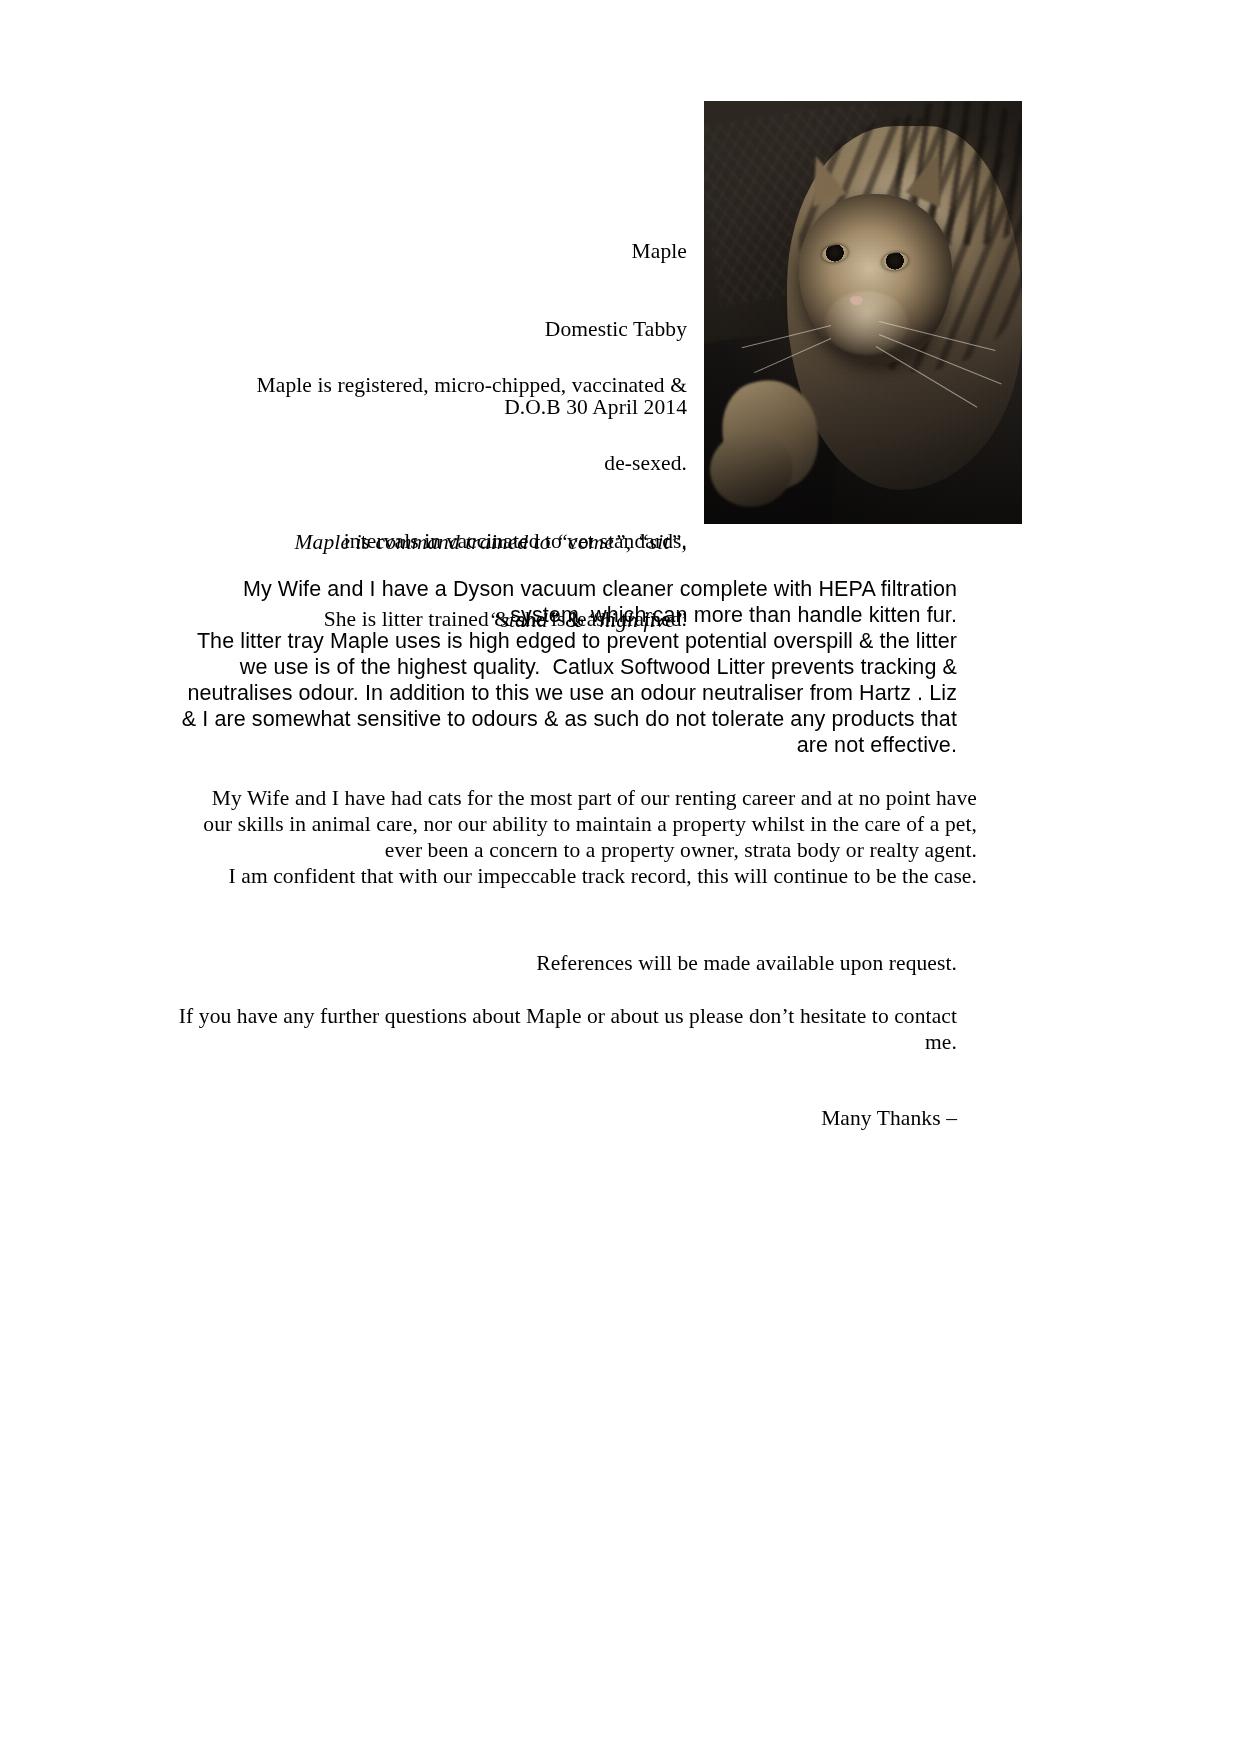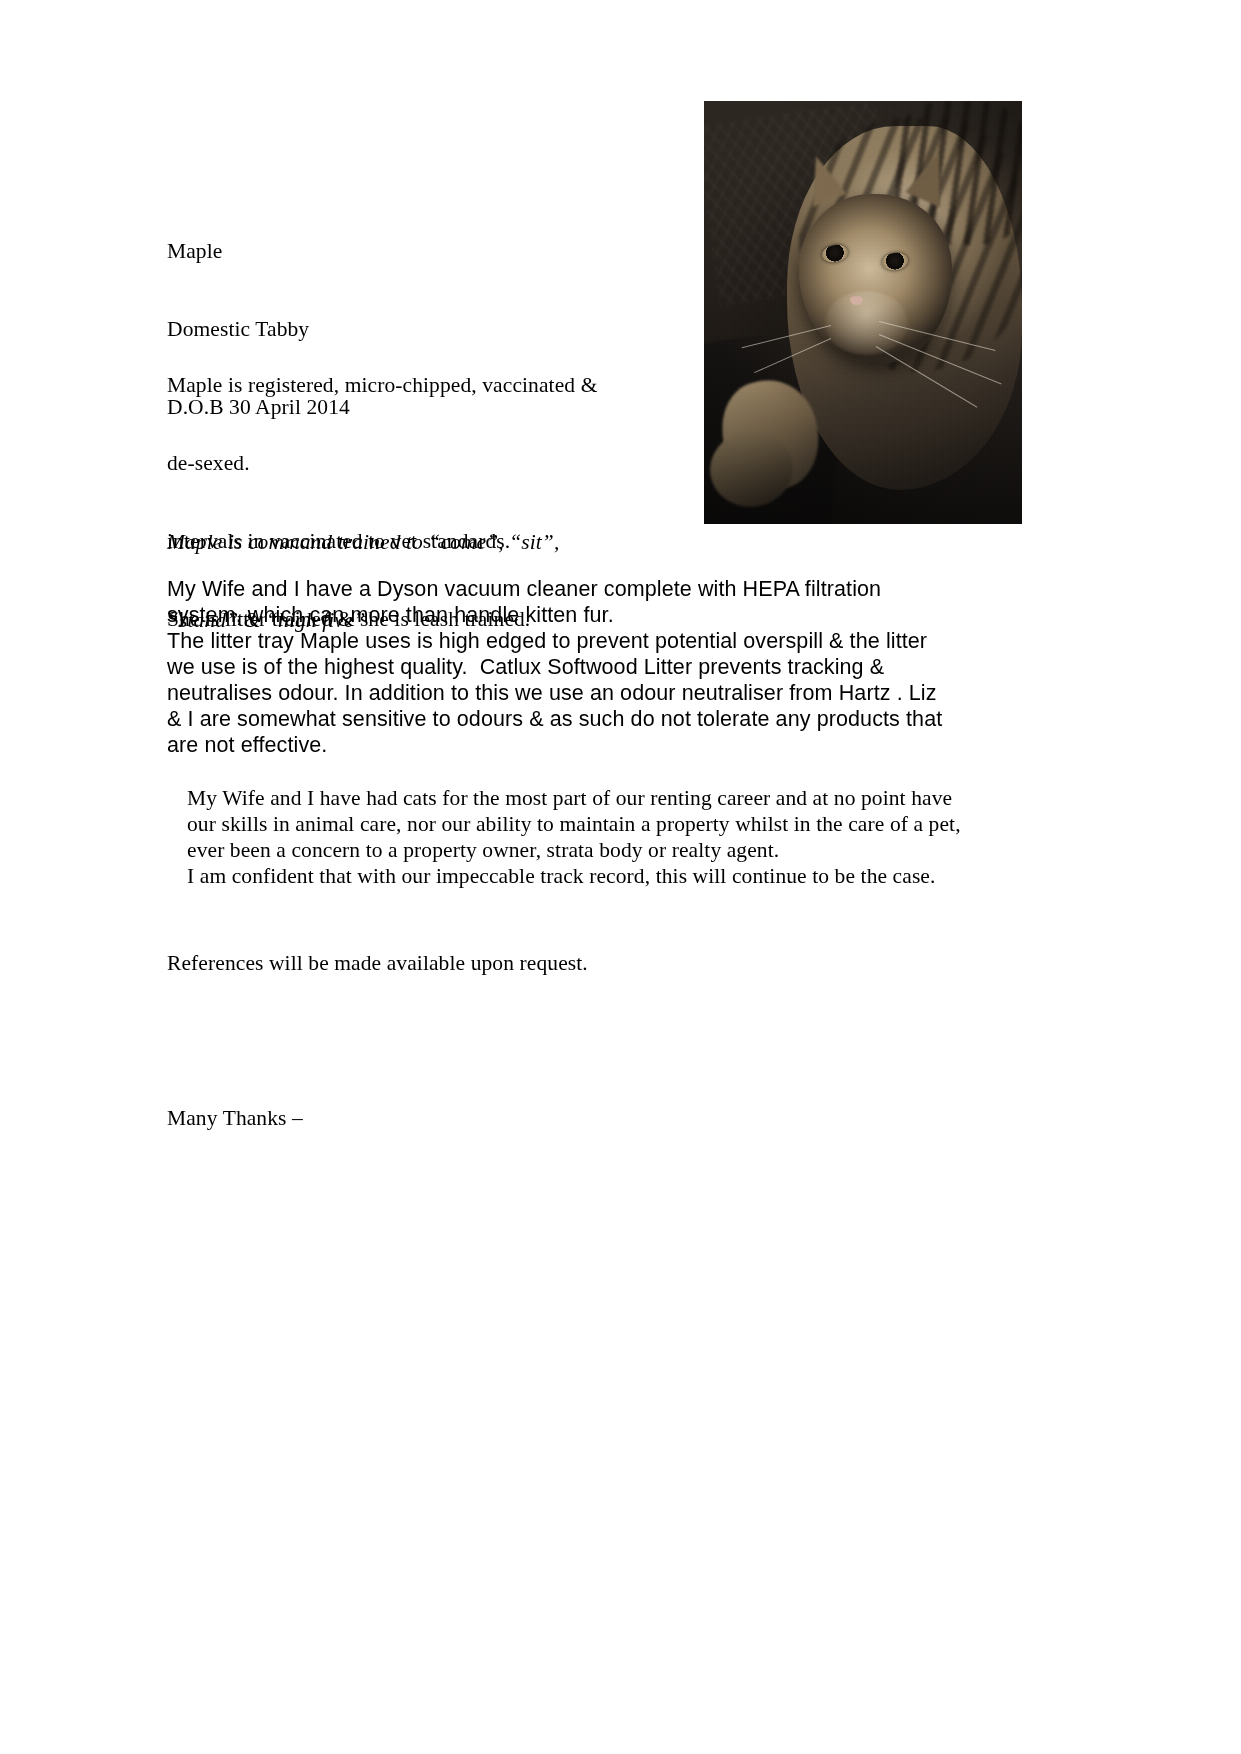--- a/index.html
+++ b/index.html
@@ -13,20 +13,21 @@
     position: relative;
     font-family: "Liberation Serif", "DejaVu Serif", serif;
     color: #000000;
     overflow: hidden;
   }
 
   .page {
     position: absolute;
     inset: 0;
     background: #ffffff;
+    text-align: right;
   }
 
   
   .photo-wrap {
     position: absolute;
     left: 704px;
     top: 101px;
     width: 318px;
     height: 423px;
     overflow: hidden;
@@ -305,16 +306,17 @@
   </div>
 
   <div class="txt block-dyson">My Wife and I have a Dyson vacuum cleaner complete with HEPA filtration system, which can more than handle kitten fur.
 The litter tray Maple uses is high edged to prevent potential overspill &amp; the litter we use is of the highest quality.  Catlux Softwood Litter prevents tracking &amp; neutralises odour. In addition to this we use an odour neutraliser from Hartz . Liz &amp; I are somewhat sensitive to odours &amp; as such do not tolerate any products that are not effective.</div>
 
   <div class="txt block-rent">My Wife and I have had cats for the most part of our renting career and at no point have our skills in animal care, nor our ability to maintain a property whilst in the care of a pet, ever been a concern to a property owner, strata body or realty agent.
 I am confident that with our impeccable track record, this will continue to be the case.</div>
 
   <div class="txt block-refs">References will be made available upon request.</div>
 
+  <div class="txt block-quest">If you have any further questions about Maple or about us please don’t hesitate to contact me.</div>
 
   <div class="txt block-thanks">Many Thanks –</div>
 
 </div>
 
 </body></html>

